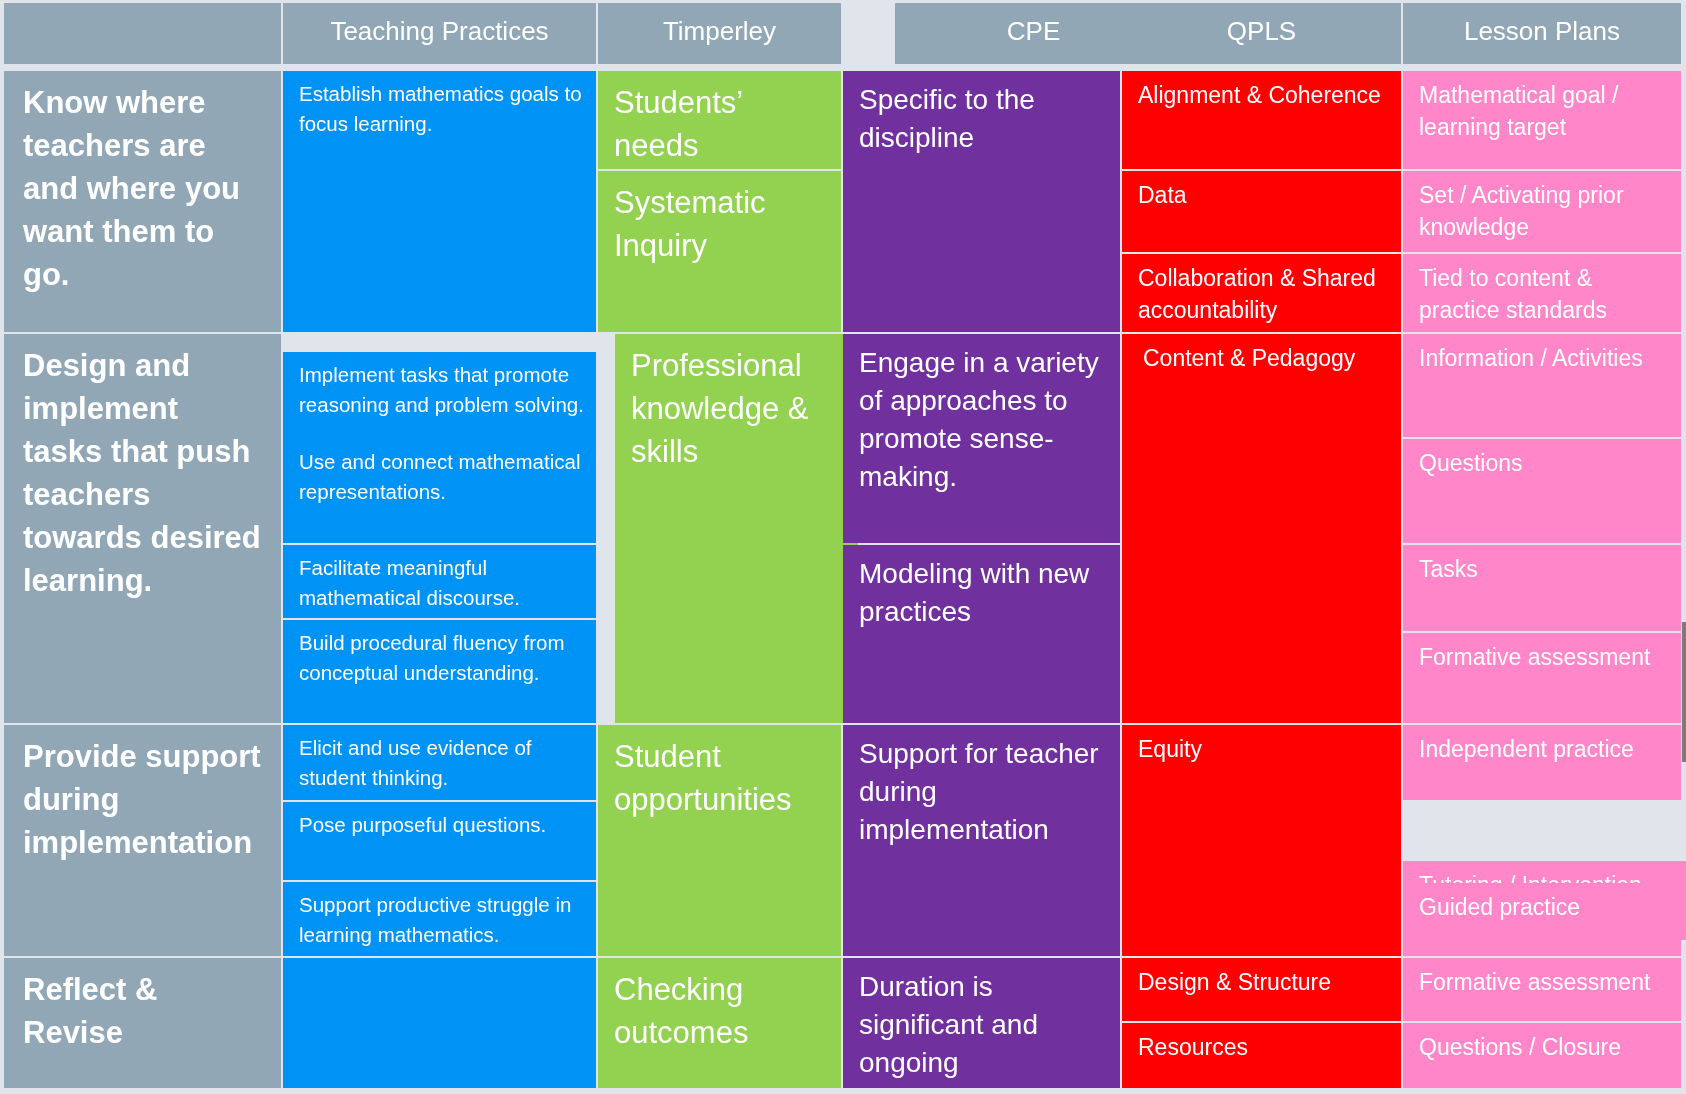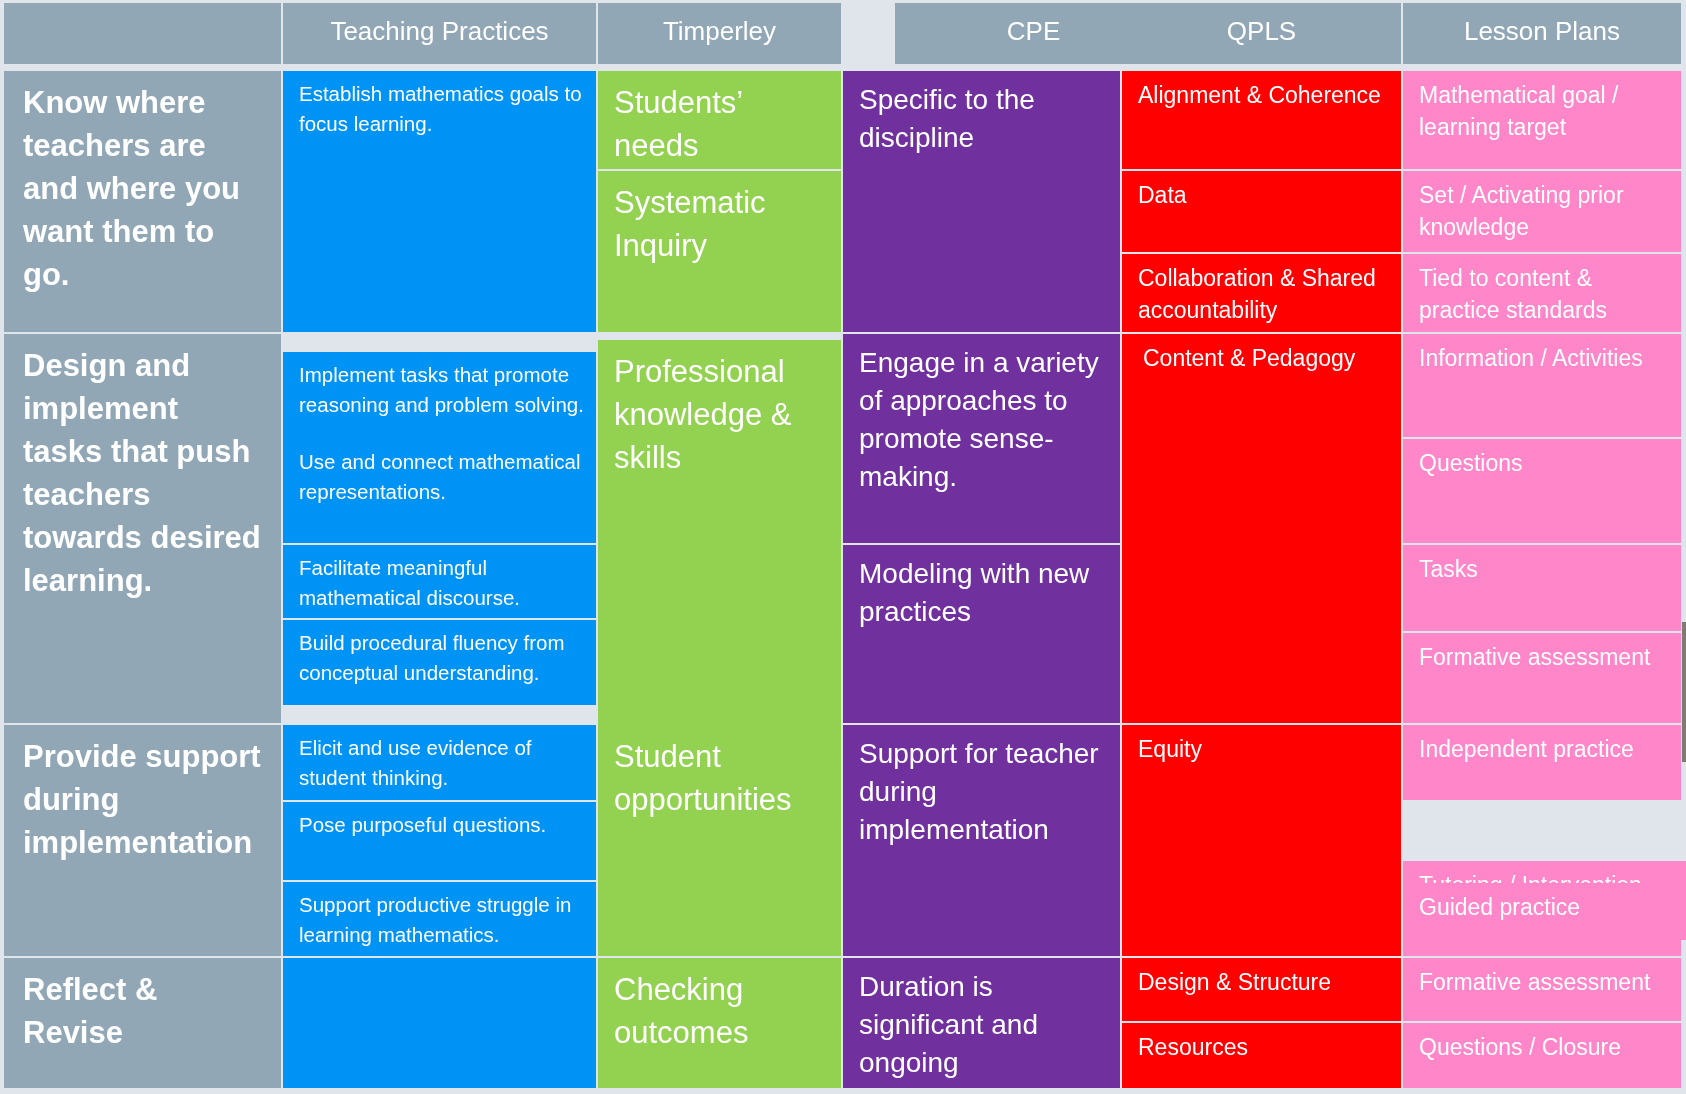--- a/index.html
+++ b/index.html
@@ -42,22 +42,22 @@
 <div class="cell red qp" style="left:1122px;top:171px;width:279px;height:81px;">Data</div>
 <div class="cell red qp" style="left:1122px;top:254px;width:279px;height:78px;">Collaboration &amp; Shared accountability</div>
 <div class="cell pink lp" style="left:1403px;top:71px;width:278px;height:98px;">Mathematical goal / learning target</div>
 <div class="cell pink lp" style="left:1403px;top:171px;width:278px;height:81px;">Set / Activating prior knowledge</div>
 <div class="cell pink lp" style="left:1403px;top:254px;width:278px;height:78px;">Tied to content &amp; practice standards</div>
 
 <div class="cell gray rowhead" style="left:4px;top:334px;width:277px;height:389px;">Design and implement tasks that push teachers towards desired learning.</div>
 <div class="cell blue tp" style="left:283px;top:342px;width:313px;height:103px;margin-top:10px;">Implement tasks that promote reasoning and problem solving.</div>
 <div class="cell blue tp" style="left:283px;top:439px;width:313px;height:104px;">Use and connect mathematical representations.</div>
 <div class="cell blue tp" style="left:283px;top:545px;width:313px;height:73px;">Facilitate meaningful mathematical discourse.</div>
-<div class="cell blue tp" style="left:283px;top:620px;width:313px;height:85px;">Build procedural fluency from conceptual understanding.</div>
-<div class="cell green tim" style="left:598px;top:334px;width:243px;height:389px;margin-top:6px;">Professional knowledge &amp; skills</div>
+<div class="cell blue tp" style="left:283px;top:620px;width:313px;height:103px;">Build procedural fluency from conceptual understanding.</div>
+<div class="cell green tim" style="left:615px;top:334px;width:243px;height:389px;">Professional knowledge &amp; skills</div>
 <div class="cell purple cpe" style="left:843px;top:334px;width:277px;height:209px;">Engage in a variety of approaches to promote sense-making.</div>
 <div class="cell purple cpe" style="left:843px;top:545px;width:277px;height:178px;">Modeling with new practices</div>
 <div class="cell red qp" style="left:1122px;top:334px;width:279px;height:389px;padding-left:21px;">Content &amp; Pedagogy</div>
 <div class="cell pink lp" style="left:1403px;top:334px;width:278px;height:103px;">Information / Activities</div>
 <div class="cell pink lp" style="left:1403px;top:439px;width:278px;height:104px;">Questions</div>
 <div class="cell pink lp" style="left:1403px;top:545px;width:278px;height:86px;">Tasks</div>
 <div class="cell pink lp" style="left:1403px;top:633px;width:278px;height:90px;">Formative assessment</div>
 
 <div class="cell gray rowhead" style="left:4px;top:725px;width:277px;height:231px;">Provide support during implementation</div>
 <div class="cell blue tp" style="left:283px;top:725px;width:313px;height:75px;">Elicit and use evidence of student thinking.</div>

